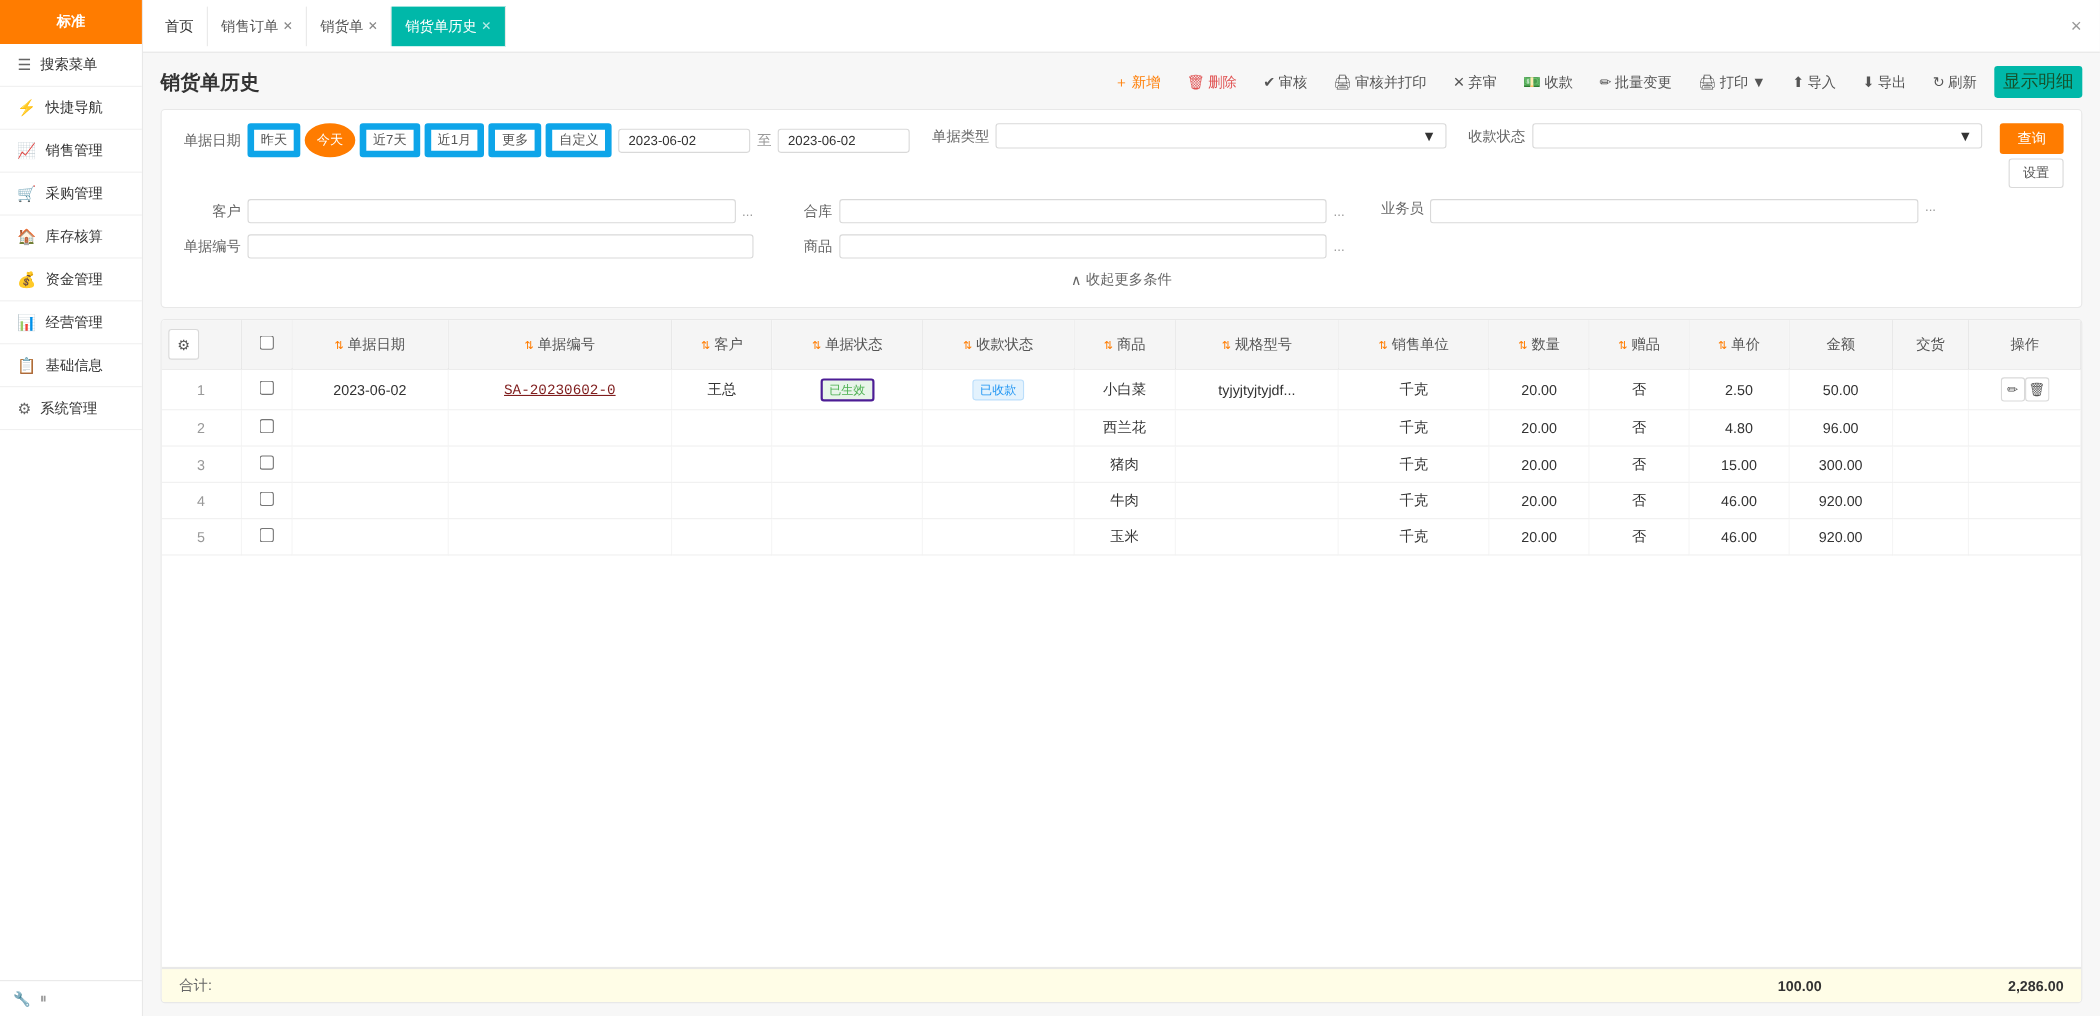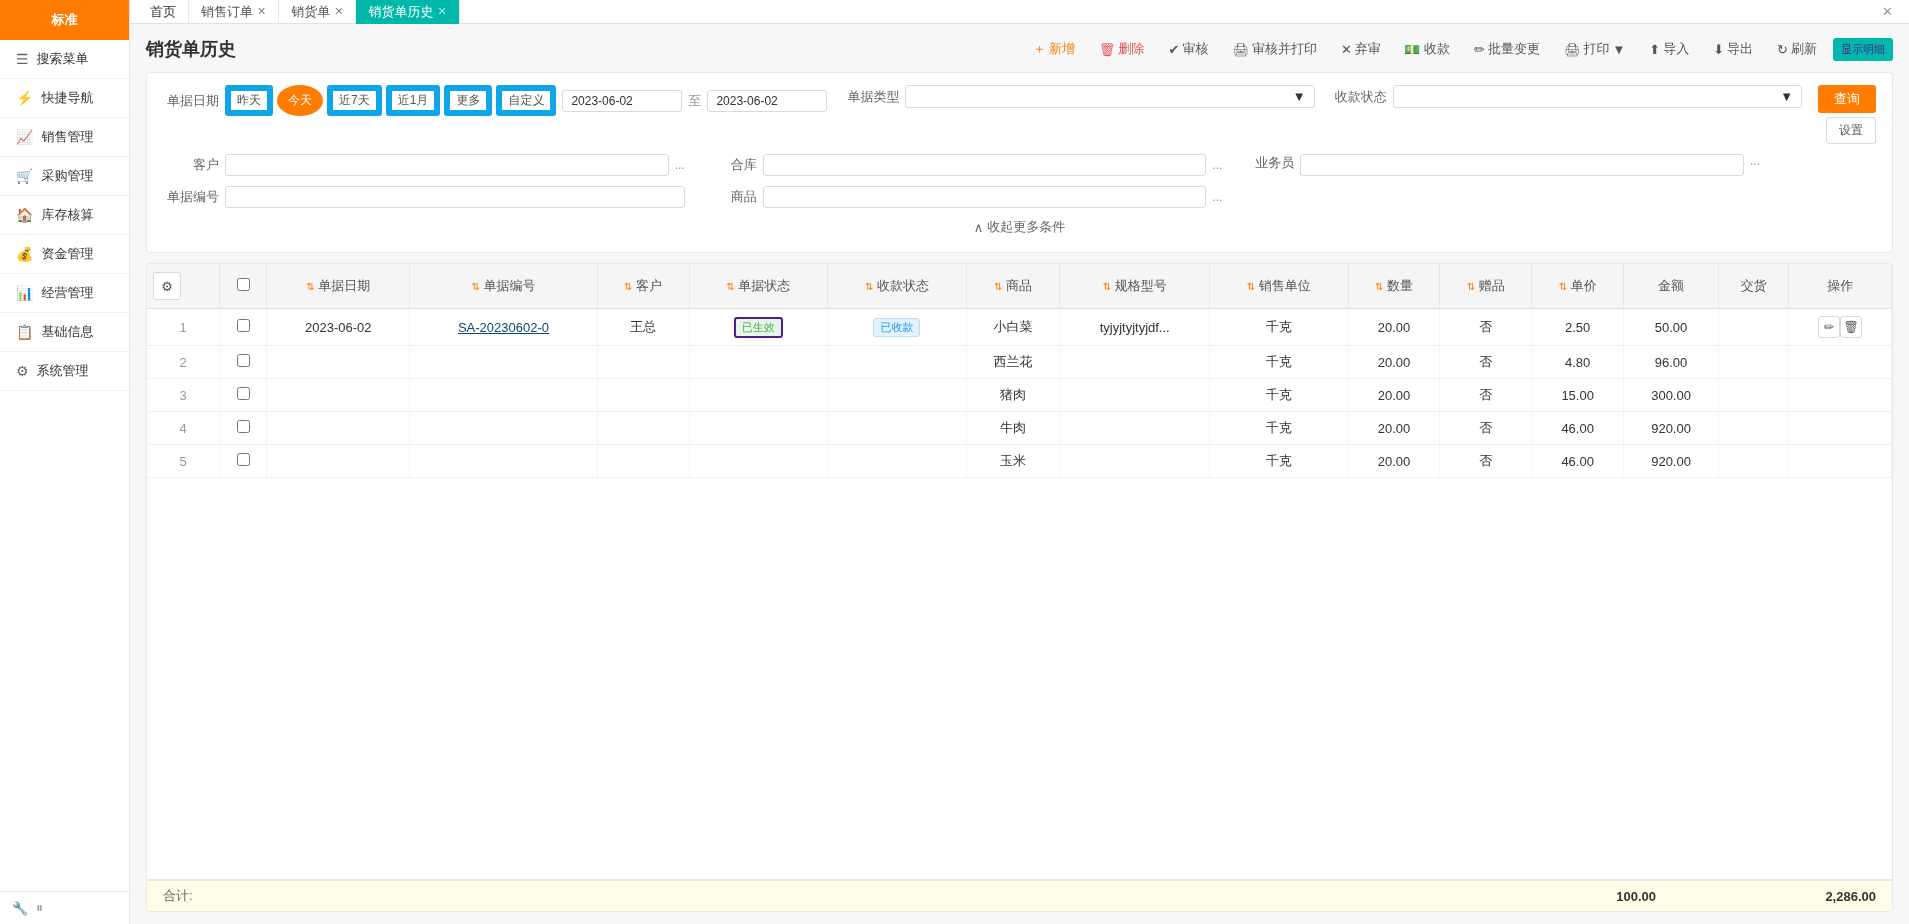--- a/index.html
+++ b/index.html
@@ -52,21 +52,21 @@
       flex-direction: column;
       overflow: hidden;
     }
 
     
     .tabs-bar {
       display: flex;
       align-items: center;
       background: #fff;
       border-bottom: 1px solid #e0e0e0;
-      height: 24px;
+      height: 48px;
       padding: 0 8px;
     }
     .tab {
       display: flex;
       align-items: center;
       gap: 4px;
       padding: 0 12px;
       height: 36px;
       cursor: pointer;
       color: #555;
@@ -353,26 +353,26 @@
       border-radius: 3px;
       background: #fff;
       cursor: pointer;
       display: flex;
       align-items: center;
       justify-content: center;
     }
     .checkbox-all { cursor: pointer; }
     .display-detail-btn {
       background: #00b8a9;
-      color: #4c1d95;
+      color: #14532d;
       border: none;
       border-radius: 3px;
       padding: 4px 8px;
       cursor: pointer;
-      font-size: 11px;
+      font-size: 16px;
     }
   </style>
 </head>
 <body>
 
 <div class="sidebar">
   <div class="sidebar-logo">
     <span>标准</span>
   </div>
   <div class="sidebar-item">
@@ -634,21 +634,21 @@
               <th>
                 <span>操作</span>
               </th>
             </tr>
           </thead>
           <tbody id="table-body">
           <tr>
                 <td style="color: rgb(153, 153, 153);">1</td>
                 <td><input type="checkbox" style=""></td>
                 <td>2023-06-02</td>
-                <td><a href="#" style="color: #0c4a6e; text-decoration: underline;">SA-20230602-0</a></td>
+                <td><a href="#" style="color: #7f1d1d; text-decoration: underline; font-family: Liberation Mono, monospace;">SA-20230602-0</a></td>
                 <td>王总</td>
                 <td><span class="status-badge status-effective">已生效</span></td>
                 <td><span class="status-badge status-collected">已收款</span></td>
                 <td>小白菜</td>
                 <td>tyjyjtyjtyjdf...</td>
                 <td>千克</td>
                 <td>20.00</td>
                 <td>否</td>
                 <td>2.50</td>
                 <td>50.00</td>

